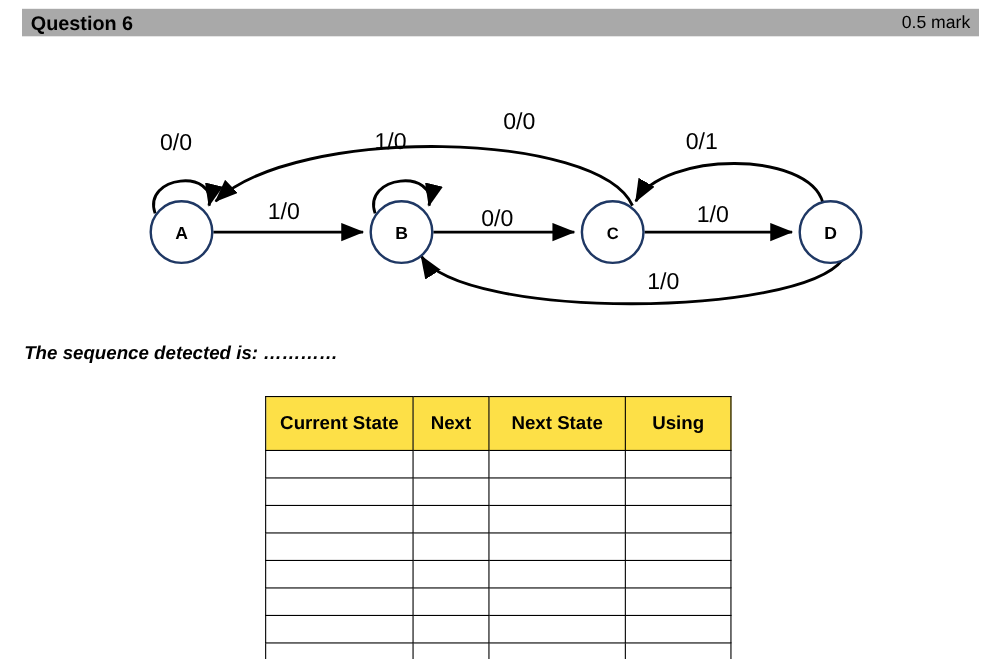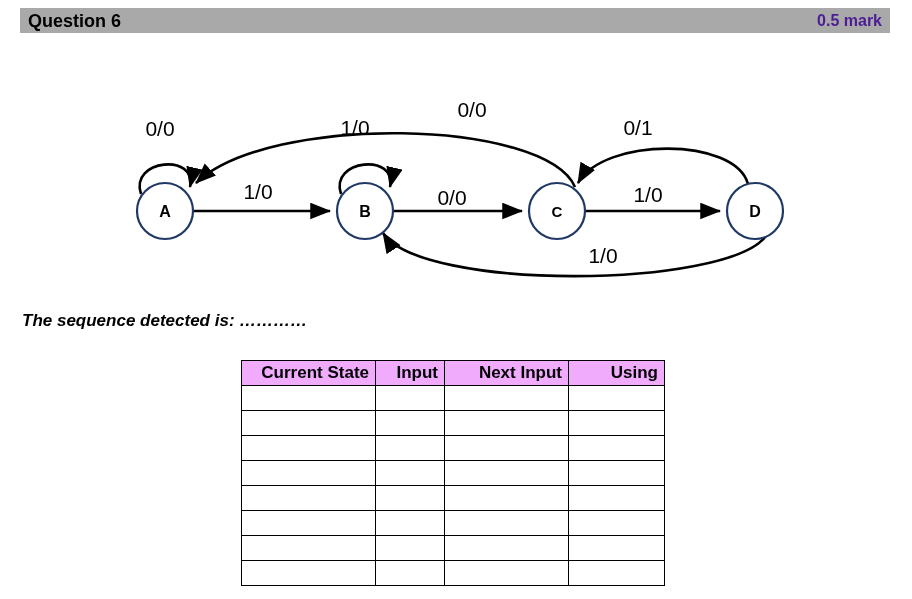--- a/index.html
+++ b/index.html
@@ -36,22 +36,22 @@
     padding: 0 8px 0 8px;
   }
   .qheader .qtitle {
     font-size: 18px;
     font-weight: bold;
     color: #000000;
     line-height: 1;
   }
   .qheader .qmark {
     font-size: 16px;
-    font-weight: bold;
-    color: #4c1d95;
+    font-weight: normal;
+    color: #000000;
     line-height: 1;
   }
 
   
   .prompt {
     position: absolute;
     left: 20px;
     top: 36px;
     width: 880px;
     font-size: 17px;
@@ -95,27 +95,27 @@
     border-collapse: collapse;
     table-layout: fixed;
     background: #ffffff;
   }
   .statetable th, .statetable td {
     border: 1px solid #000000;
     padding: 0;
     margin: 0;
   }
   .statetable th {
-    background: #f0abfc;
+    background: #fde047;
     font-size: 17px;
     font-weight: bold;
     color: #000000;
     height: 24px;
-    text-align: right;
-    padding: 0 6px;
+    text-align: center;
+    padding: 12px 6px;
     white-space: nowrap;
   }
   .statetable td {
     height: 24px;
   }
   .col-cs { width: 134px; }
   .col-in { width: 69px; }
   .col-ns { width: 124px; }
   .col-ou { width: 96px; }
 </style>
@@ -210,22 +210,22 @@
   <table class="statetable">
     <colgroup>
       <col class="col-cs">
       <col class="col-in">
       <col class="col-ns">
       <col class="col-ou">
     </colgroup>
     <thead>
       <tr>
         <th>Current State</th>
-        <th>Input</th>
-        <th>Next Input</th>
+        <th>Next</th>
+        <th>Next State</th>
         <th>Using</th>
       </tr>
     </thead>
     <tbody>
       <tr>
         <td></td>
         <td></td>
         <td></td>
         <td></td>
       </tr>

